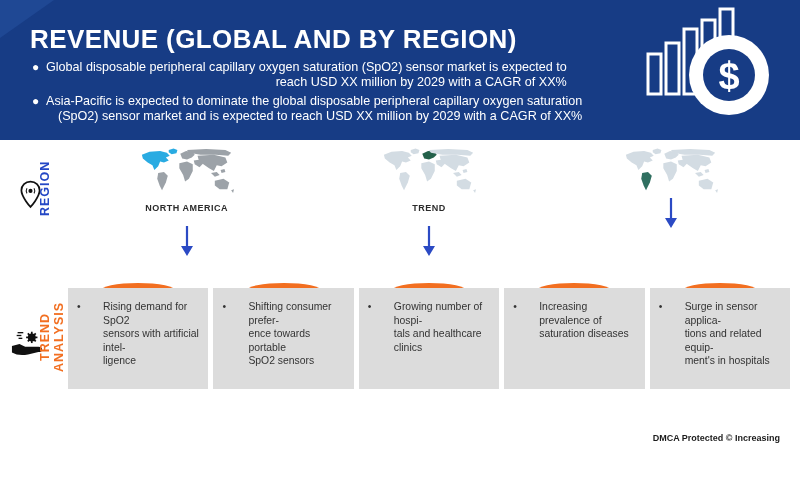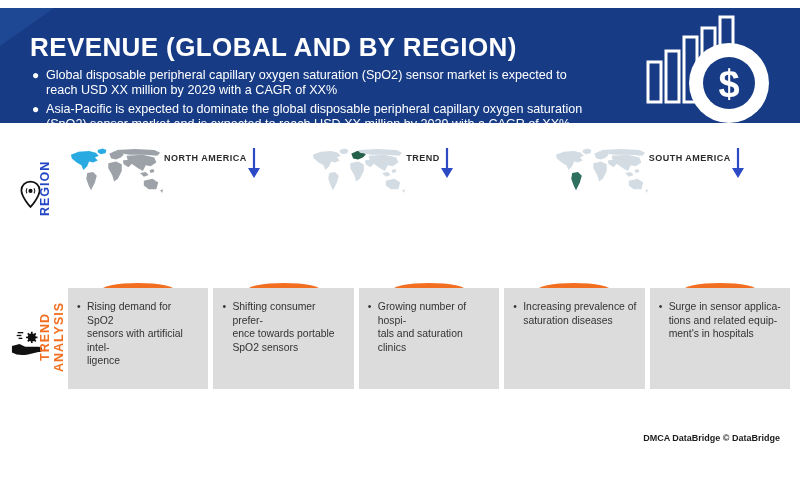--- a/index.html
+++ b/index.html
@@ -1,57 +1,57 @@
 <!DOCTYPE html>
 <html style="--header-bg: #173C85; --corner: #1F4894; --region-blue: #2447C5; --orange: #F26F21; --box-bg: #DCDCDC;"><head>
 <meta charset="utf-8">
 <style>
   * { margin:0; padding:0; box-sizing:border-box; }
   html,body { background:#fff; }
   body { font-family:"Liberation Sans", sans-serif; }
   .canvas { position:relative; width:800px; height:497px; background:#fff; overflow:hidden; }
 
   
-  .header { position:absolute; top:8px; left:0; width:800px; height:115px; background:var(--header-bg,#173C85); }
+  .header { position:absolute; top:0; left:0; width:800px; height:140px; background:var(--header-bg,#173C85); }
   .corner-tri { position:absolute; top:0; left:0; width:54px; height:38px;
     background:var(--corner,#1F4894); clip-path:polygon(0 0,100% 0,0 100%); }
   .title { position:absolute; left:30px; top:24px; color:#fff; font-size:26px; font-weight:800;
     letter-spacing:.4px; white-space:nowrap; }
   .hbullets { position:absolute; left:32px; top:60px; width:640px; }
   .hbullet { display:flex; color:#fff; font-size:12.6px; line-height:1.22; margin-bottom:3px; }
   .hbullet .dot { width:14px; flex:0 0 14px; font-size:12px; }
-  .hbullet .txt { white-space:pre-line; }
+  .hbullet .txt { white-space:pre-line;text-align:right; }
   .finance-icon { position:absolute; left:640px; top:6px; }
 
   
   .v-label { position:absolute; writing-mode:vertical-rl; transform:rotate(180deg);
     font-weight:700; letter-spacing:1px; text-align:center; }
   .region-vlabel { left:38px; top:162px; height:54px; font-size:12.5px; color:var(--region-blue,#2447C5); }
   .trend-vlabel  { left:38px; top:284px; height:106px; font-size:12.5px; color:var(--orange,#F26F21); }
   .pin-wrap  { position:absolute; left:18px; top:180px; }
   .hand-wrap { position:absolute; left:11px; top:328px; }
 
   .cols { position:absolute; left:68px; width:722px; display:flex; gap:5px; }
   .cols > div { flex:1 1 0; }
   .region-row { top:147px; }
-  .region-col { display:flex; }
+  .region-col { display:flex; flex-direction:column; align-items:center; }
   .worldmap { width:96px; height:50px; display:block; }
   .region-name { margin-top:6px; height:22px; font-size:9px; font-weight:700; letter-spacing:.5px;
     color:#2B2B2B; text-align:center; line-height:1.2; white-space:pre-line; }
   .down-arrow { margin-top:1px; display:block; }
 
   
   .trend-row { top:283px; }
   .trend-col { position:relative; padding-top:5px; }
   .oval { position:absolute; top:0; left:50%; transform:translateX(-50%);
     width:76px; height:16px; border-radius:50%; background:var(--orange,#F26F21); }
   .tbox { position:relative; background:var(--box-bg,#DCDCDC); height:101px; padding:12px 8px 0 9px; }
   .tbullet { display:flex; font-size:10.4px; line-height:1.3; color:#333; font-weight:500; }
   .tbullet .dot { width:10px; flex:0 0 10px; }
-  .tbullet .txt { white-space:pre-line; }
+  .tbullet .txt { white-space:pre-line;margin-left:16px; }
 
   .dmca { position:absolute; right:20px; top:433px; font-size:9px; font-weight:700; color:#1c1c1c; }
 </style>
 </head>
 <body>
 
 <svg width="0" height="0" style="position:absolute">
   <defs>
     <path id="p-gl" d="M62 4 L72 1 L80 4 L78 11 L68 13 L62 9 Z"></path>
     <path id="p-na" d="M6 14 L22 8 L44 6 L58 10 L64 16 L56 20 L62 26 L52 30 L44 28 L40 38 L32 46 L28 36 L18 30 L8 22 Z"></path>
@@ -159,21 +159,20 @@
           <use href="#p-sa" class="hl" fill="#2F6F60"></use>
         <use href="#p-eu" class="base" fill="#D3DCE3"></use>
           <use href="#p-af" class="base" fill="#D3DCE3"></use>
           <use href="#p-me" class="base" fill="#D3DCE3"></use>
         <use href="#p-ru" class="base" fill="#D3DCE3"></use>
           <use href="#p-as" class="base" fill="#D3DCE3"></use>
           <use href="#p-is" class="base" fill="#D3DCE3"></use>
         <use href="#p-au" class="base" fill="#D3DCE3"></use>
           <use href="#p-nz" class="base" fill="#D3DCE3"></use>
       </svg>
-      <div class="region-name">SOUTH AMERICA</div>
       <svg class="down-arrow arrow-svg" width="14" height="31" viewBox="0 0 14 31" style="color: rgb(43, 74, 196);">
           <use href="#g-arrow"></use>
         </svg>
     </div>
   </div>
 
   <div class="hand-wrap">
     <svg width="34" height="32" viewBox="0 0 36 32">
       <g stroke="#111" stroke-width="1.4">
         <line x1="7" y1="4" x2="13" y2="4"></line>
@@ -217,21 +216,21 @@
 SpO2 sensors</span>
           </div>
       </div>
     </div>
     <div class="trend-col">
       <div class="oval"></div>
       <div class="tbox">
         <div class="tbullet">
             <span class="dot">•</span>
           <span class="txt">Growing number of hospi-
-tals and saturation clinics</span>
+tals and healthcare clinics</span>
           </div>
       </div>
     </div>
     <div class="trend-col">
       <div class="oval"></div>
       <div class="tbox">
         <div class="tbullet">
             <span class="dot">•</span>
           <span class="txt">Increasing prevalence of
 saturation diseases</span>
@@ -244,14 +243,14 @@
         <div class="tbullet">
             <span class="dot">•</span>
           <span class="txt">Surge in sensor applica-
 tions and related equip-
 ment's in hospitals</span>
           </div>
       </div>
     </div>
   </div>
 
-  <div class="dmca">DMCA DataBridge © DataBridge</div>
+  <div class="dmca">DMCA Protected © Increasing</div>
 </div>
 
 </body></html>

